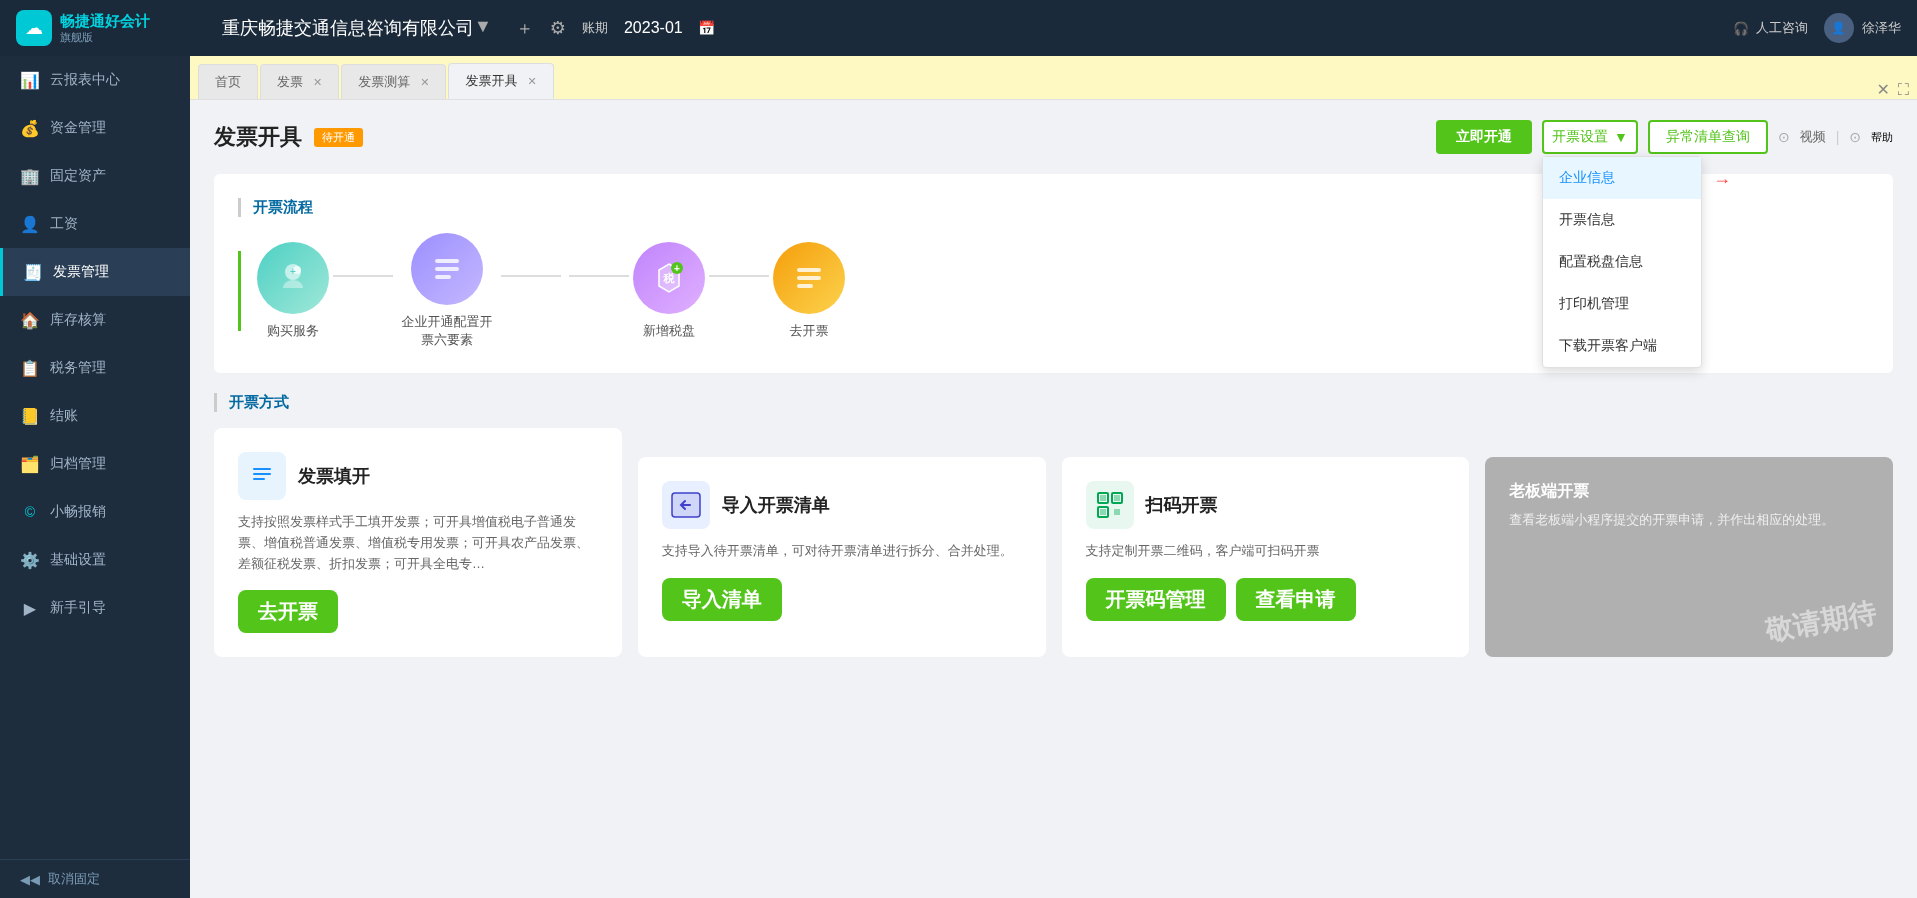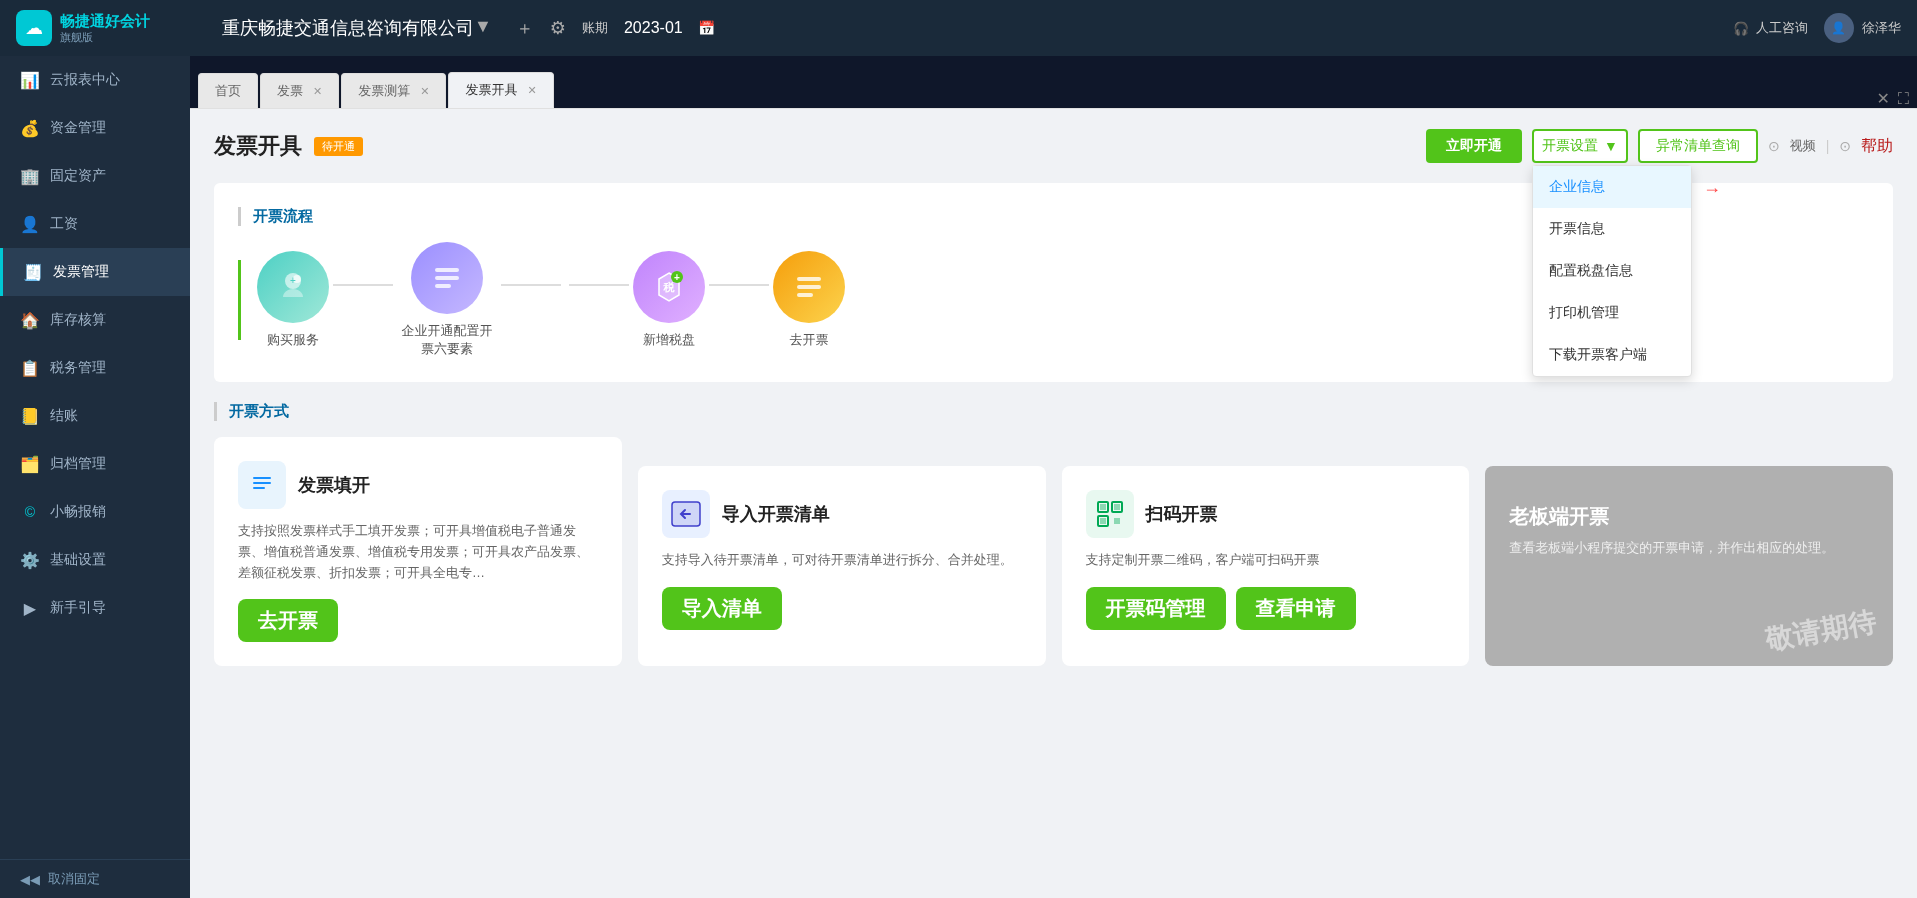--- a/index.html
+++ b/index.html
@@ -4,21 +4,21 @@
   <style>
     * { box-sizing: border-box; margin: 0; padding: 0; }
     body { font-family: 'Microsoft YaHei', sans-serif; font-size: 14px; background: #f5f5f5; overflow: hidden; }
 
     
     .app-container { display: flex; flex-direction: column; height: 898px; width: 1917px; }
     .top-bar { height: 56px; background: #1a2a3a; display: flex; align-items: center; padding: 0 16px; gap: 16px; flex-shrink: 0; }
     .main-area { display: flex; flex: 1; overflow: hidden; }
     .sidebar { width: 190px; background: #1e2d3e; flex-shrink: 0; display: flex; flex-direction: column; overflow: hidden; }
     .content-area { flex: 1; display: flex; flex-direction: column; overflow: hidden; background: #f0f2f5; }
-    .tab-bar { height: 53px; background: #0f172a; display: flex; align-items: flex-end; padding: 0 0 0 8px; border-bottom: 1px solid #e0e0e0; flex-shrink: 0; }
+    .tab-bar { height: 44px; background: #fef9c3; display: flex; align-items: flex-end; padding: 0 0 0 8px; border-bottom: 1px solid #e0e0e0; flex-shrink: 0; }
     .page-content { flex: 1; overflow-y: auto; padding: 20px 24px; position: relative; }
 
     
     .logo-area { display: flex; align-items: center; gap: 8px; width: 190px; flex-shrink: 0; }
     .logo-icon { width: 36px; height: 36px; background: #00c8d4; border-radius: 8px; display: flex; align-items: center; justify-content: center; color: white; font-size: 18px; }
     .logo-text { color: #00d4e0; font-size: 15px; font-weight: bold; line-height: 1.2; }
     .logo-sub { color: #7a9bb5; font-size: 11px; }
     .company-selector { display: flex; align-items: flex-start; gap: 0; color: #ccc; font-size: 18px; cursor: pointer; }
     .company-name { color: #fff; }
     .chevron-icon { color: #aaa; }
@@ -49,21 +49,21 @@
     .page-header { display: flex; align-items: center; gap: 12px; margin-bottom: 20px; }
     .page-title { font-size: 22px; font-weight: bold; color: #222; }
     .status-badge { background: #f90; color: #fff; font-size: 11px; padding: 2px 8px; border-radius: 3px; }
 
     
     .header-actions { margin-left: auto; display: flex; align-items: center; gap: 10px; }
     .btn-activate { background: #52c41a; color: #fff; border: none; padding: 8px 20px; border-radius: 4px; cursor: pointer; font-size: 14px; font-weight: bold; }
     .btn-settings { background: #fff; color: #52c41a; border: 2px solid #52c41a; padding: 6px 8px; border-radius: 4px; cursor: pointer; font-size: 14px; display: flex; align-items: center; gap: 6px; position: relative; }
     .btn-exception { background: #fff; color: #52c41a; border: 2px solid #52c41a; padding: 6px 16px; border-radius: 4px; cursor: pointer; font-size: 14px; }
     .btn-video { background: none; border: none; color: #666; cursor: pointer; font-size: 13px; }
-    .btn-help { background: none; border: none; color: #b91c1c; cursor: pointer; font-size: 16px; }
+    .btn-help { background: none; border: none; color: #000000; cursor: pointer; font-size: 11px; }
 
     
     .dropdown-menu { position: absolute; top: 36px; left: 0; width: 160px; background: #fff; border: 1px solid #e0e0e0; border-radius: 4px; box-shadow: 0 4px 12px rgba(0,0,0,0.15); z-index: 1000; }
     .dropdown-item { padding: 12px 16px; color: #333; cursor: pointer; font-size: 14px; }
     .dropdown-item.highlighted { background: #e8f7ff; color: #1890ff; }
 
     
     .red-arrow { color: #ff4444; font-size: 18px; position: absolute; right: -30px; top: 50%; transform: translateY(-50%); }
 
     
@@ -86,21 +86,21 @@
     .method-section { background: transparent; margin-bottom: 20px; }
     .method-cards { display: flex; gap: 16px; align-items: flex-end; }
     .method-card { background: #fff; border-radius: 8px; padding: 24px; flex: 1; min-height: 200px; }
     .method-card-header { display: flex; align-items: center; gap: 12px; margin-bottom: 12px; }
     .method-card-icon { width: 48px; height: 48px; border-radius: 8px; display: flex; align-items: center; justify-content: center; font-size: 24px; }
     .method-card-title { font-size: 18px; font-weight: bold; color: #222; }
     .method-card-desc { font-size: 13px; color: #666; line-height: 1.6; margin-bottom: 16px; }
     .btn-green { background: #52c41a; color: #fff; border: none; padding: 8px 20px; border-radius: 8px; cursor: pointer; font-size: 20px; font-weight: bold; }
     .icon-invoice { background: #e8f4fd; color: #1890ff; }
     .icon-import { background: #e8f0ff; color: #4040cc; }
-    .boss-title { font-size: 20px; font-weight: bold; color: #fff; margin-bottom: 8px; margin-top: 13px; }
+    .boss-title { font-size: 16px; font-weight: bold; color: #fff; margin-bottom: 8px; }
     .boss-desc { font-size: 13px; color: #eee; line-height: 1.6; margin-bottom: 12px; }
     .watermark { font-size: 28px; color: rgba(255,255,255,0.4); position: absolute; bottom: 20px; right: 20px; font-weight: bold; }
 
     
     .sidebar-scroll::-webkit-scrollbar { width: 4px; }
     .sidebar-scroll::-webkit-scrollbar-thumb { background: #3a5070; border-radius: 2px; }
   </style>
 </head>
 <body>
 

